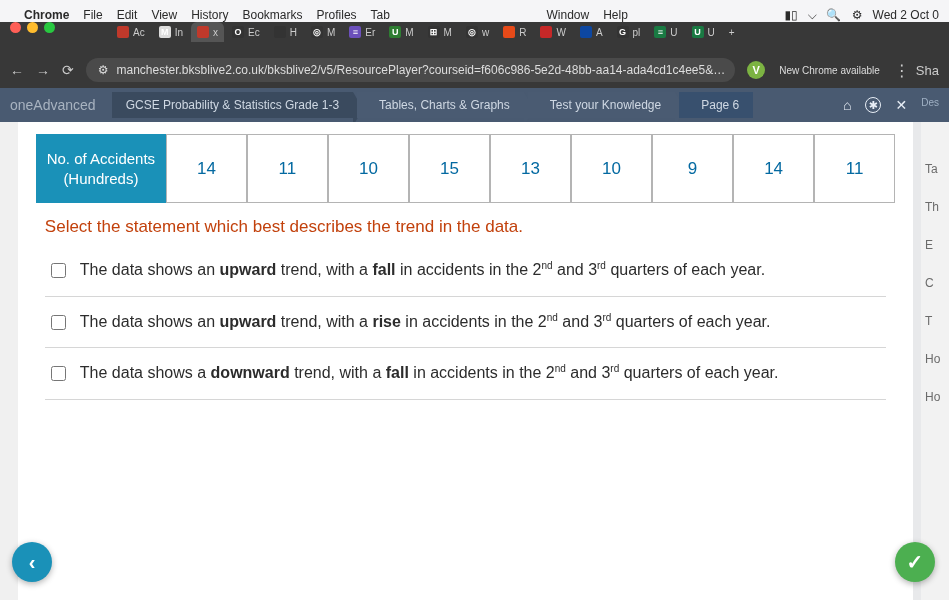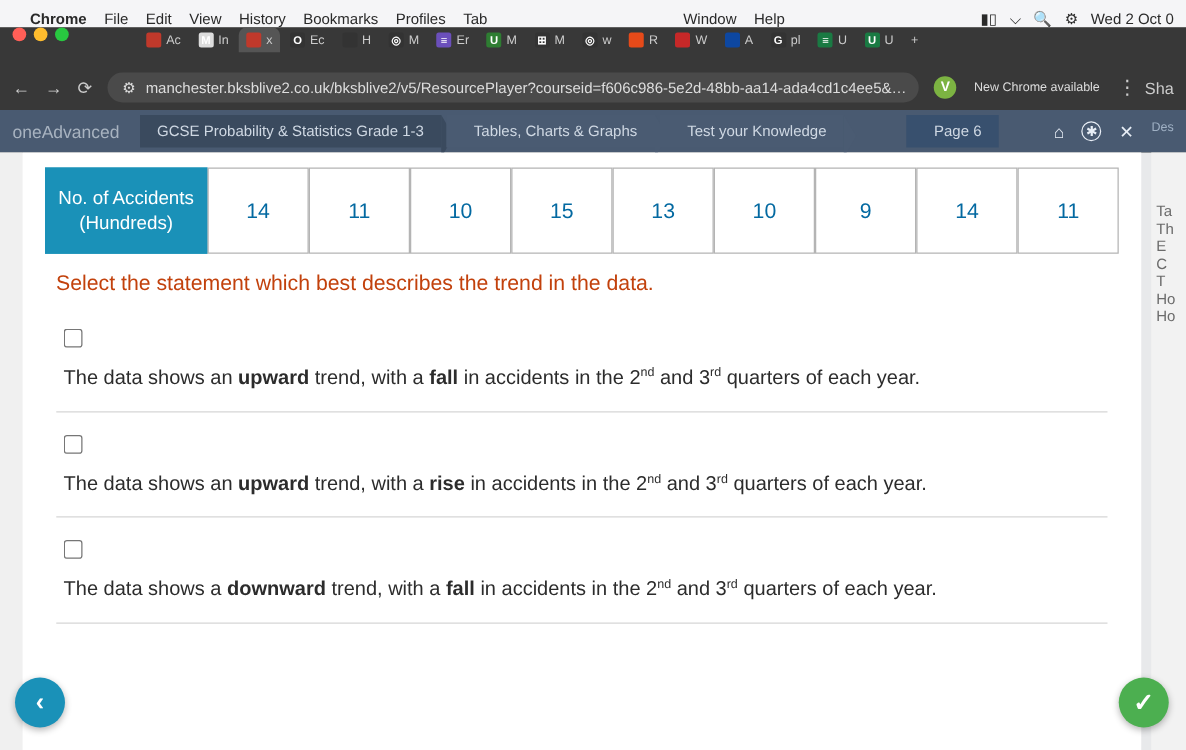--- a/index.html
+++ b/index.html
@@ -146,21 +146,20 @@
   .crumb.mid {
     background: #4a5b72;
     padding-left: 22px;
   }
   .crumb.mid::after {
     border-left-color: #4a5b72;
   }
   .crumb.light {
     background: #38506e;
     padding-left: 22px;
-    margin-left: 46px;
   }
   .breadcrumb-bar .right-icons {
     margin-left: auto;
     display: flex;
     gap: 14px;
     font-size: 14px;
     color: #e8eef6;
   }
 
   
@@ -182,20 +181,21 @@
     color: #2c2c2c;
   }
   .right-strip {
     width: 28px;
     background: #f2f2f2;
     color: #6b6b6b;
     font-size: 12px;
     padding-top: 40px;
     display: flex;
     flex-direction: column;
+    gap: 24px;
     align-items: flex-start;
     padding-left: 4px;
   }
 
   
   .data-table {
     display: flex;
     margin: 12px 2% 14px;
   }
   .row-header {
@@ -228,21 +228,20 @@
   .options {
     margin: 0 3%;
   }
   .option {
     display: flex;
     align-items: flex-start;
     gap: 14px;
     padding: 14px 6px;
     border-bottom: 1px solid #d6d6d6;
     cursor: pointer;
-    flex-direction: column;
   }
   .option input {
     margin-top: 4px;
     width: 15px; height: 15px;
   }
   .option .text {
     font-size: 16px;
     color: #2c2c2c;
     line-height: 1.4;
   }

